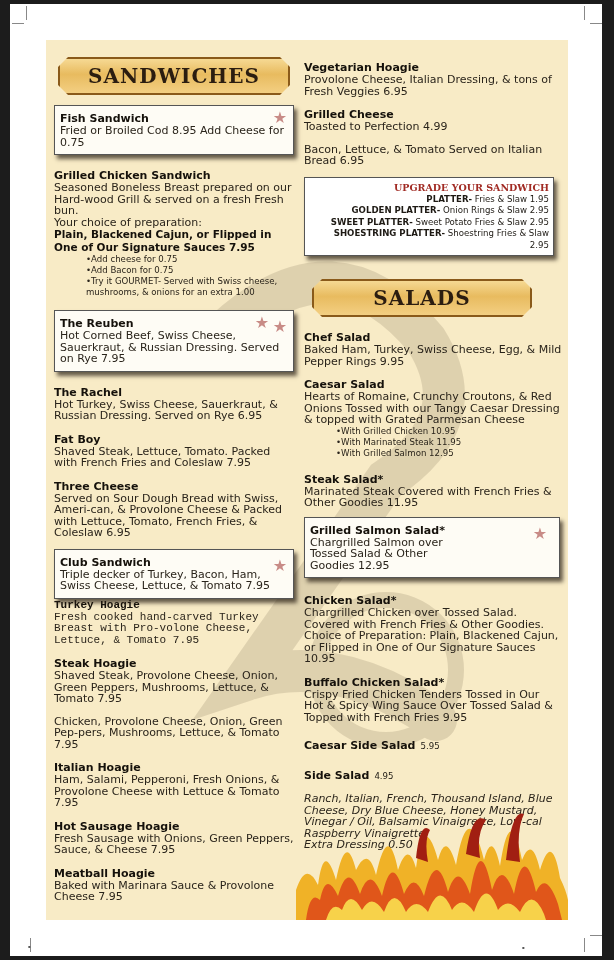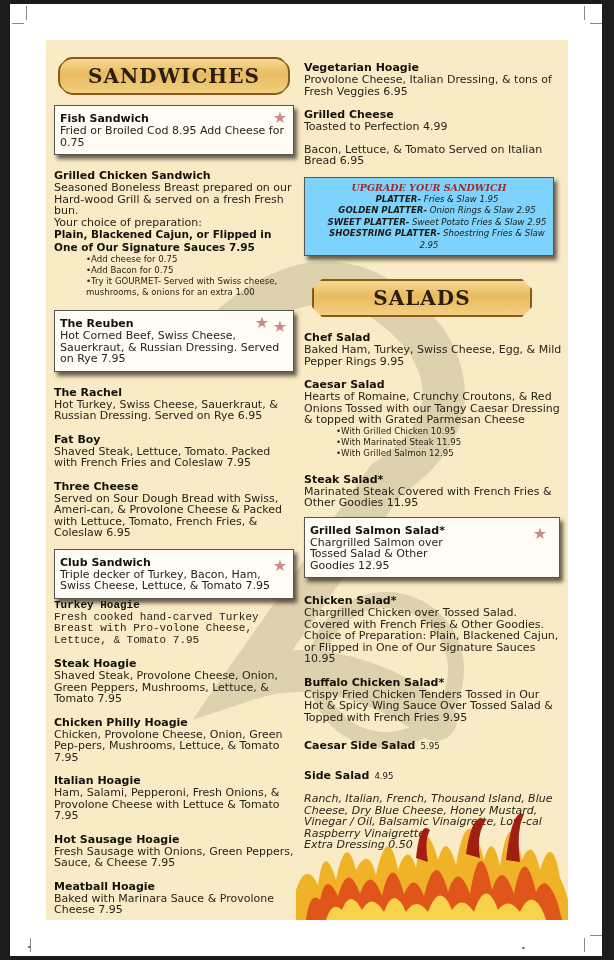--- a/index.html
+++ b/index.html
@@ -47,25 +47,24 @@
   .boxed {
     position: relative;
     background: #fefcf5;
     border: 1.5px solid #555;
     box-shadow: 3px 4px 4px rgba(40,30,20,0.7);
     padding: 6px 8px 6px 5px;
   }
   .star { position: absolute; top: 4px; font-size: 16px; color: #c88b86; line-height: 1; }
 
   .upgrade {
-    margin-top: 10px; text-align: center;
-    background: #7dd3fc; border: 1.5px solid #555;
+    margin-top: 10px; text-align: right;
+    background: #ffffff; border: 1.5px solid #555;
     box-shadow: 3px 4px 4px rgba(40,30,20,0.7);
     padding: 3px 4px 4px;
-    font-style: italic;
   }
   .upgrade .title { font-family: "DejaVu Serif", serif; font-weight: bold; color: #a12b24; font-size: 9.5px; line-height: 13px; }
   .upgrade .row { font-size: 8.6px; line-height: 11.5px; color: #1e1a14; }
   .upgrade .row b { font-weight: bold; padding-left: 16px; }
 
   .flames { position: absolute; left: 250px; bottom: 0; width: 272px; height: 120px; }
 
   .footer-left { position: absolute; left: 28px; top: 944px; font-size: 4px; color: #555; }
   .footer-right { position: absolute; left: 522px; top: 945px; font-size: 4px; color: #555; }
 </style>
@@ -81,21 +80,21 @@
 <div class="crop" style="left:584px;top:938px;width:1px;height:14px;"></div>
 <div class="crop" style="left:590px;top:935px;width:12px;height:1px;"></div>
 
 <div class="menu">
   <svg class="watermark" viewBox="0 0 300 540">
     <path d="M40 80 Q150 -20 240 90 Q290 170 200 230 L60 430 Q150 400 250 470" fill="none" stroke="#3a2a18" stroke-width="42" stroke-linecap="round"></path>
     <circle cx="200" cy="420" r="70" fill="none" stroke="#3a2a18" stroke-width="16"></circle>
   </svg>
 
   <div class="col left">
-    <div class="banner" style="width:232px;margin-top:17px;border-radius:15px;">
+    <div class="banner" style="width:232px;margin-top:17px;">
       <span>SANDWICHES</span>
     </div>
 
     <div class="item boxed" style="margin-top:10px;">
       <span class="star" style="right:6px;">★</span>
       <div class="name">Fish Sandwich</div>
       <div class="desc">Fried or Broiled Cod 8.95   Add Cheese for 0.75</div>
     </div>
 
     <div class="item" style="margin-top:14px;">
@@ -142,21 +141,20 @@
       <div class="name">Turkey Hoagie</div>
       <div class="desc">Fresh cooked hand-carved Turkey Breast with Pro-volone Cheese, Lettuce, &amp; Tomato 7.95</div>
     </div>
 
     <div class="item">
       <div class="name">Steak Hoagie</div>
       <div class="desc">Shaved Steak, Provolone Cheese, Onion, Green Peppers, Mushrooms, Lettuce, &amp; Tomato 7.95</div>
     </div>
 
     <div class="item">
-      <div class="name">Chicken Philly Hoagie</div>
       <div class="desc">Chicken, Provolone Cheese, Onion, Green Pep-pers, Mushrooms, Lettuce, &amp; Tomato  7.95</div>
     </div>
 
     <div class="item">
       <div class="name">Italian Hoagie</div>
       <div class="desc">Ham, Salami, Pepperoni, Fresh Onions, &amp; Provolone Cheese with Lettuce &amp; Tomato 7.95</div>
     </div>
 
     <div class="item">
       <div class="name">Hot Sausage Hoagie</div>

